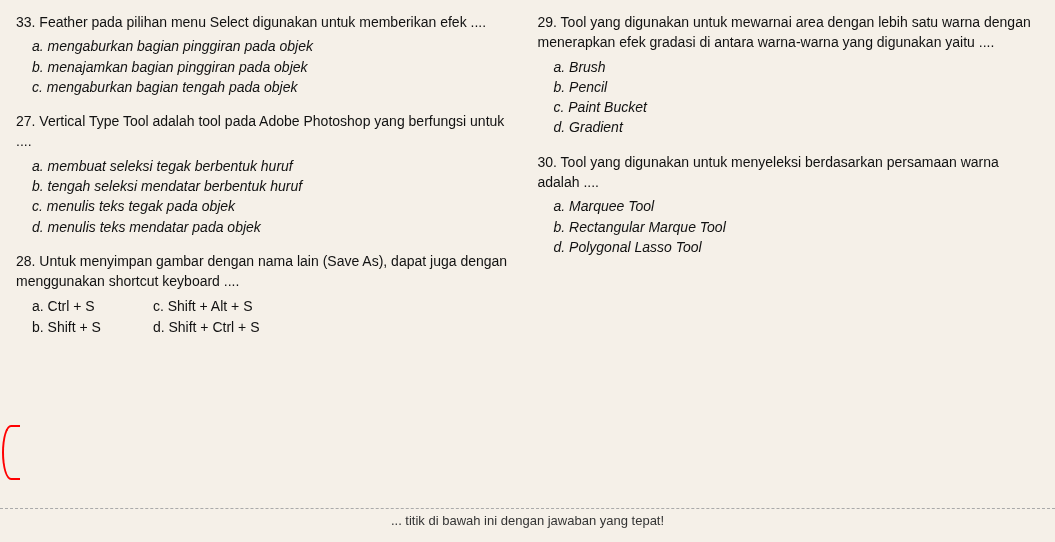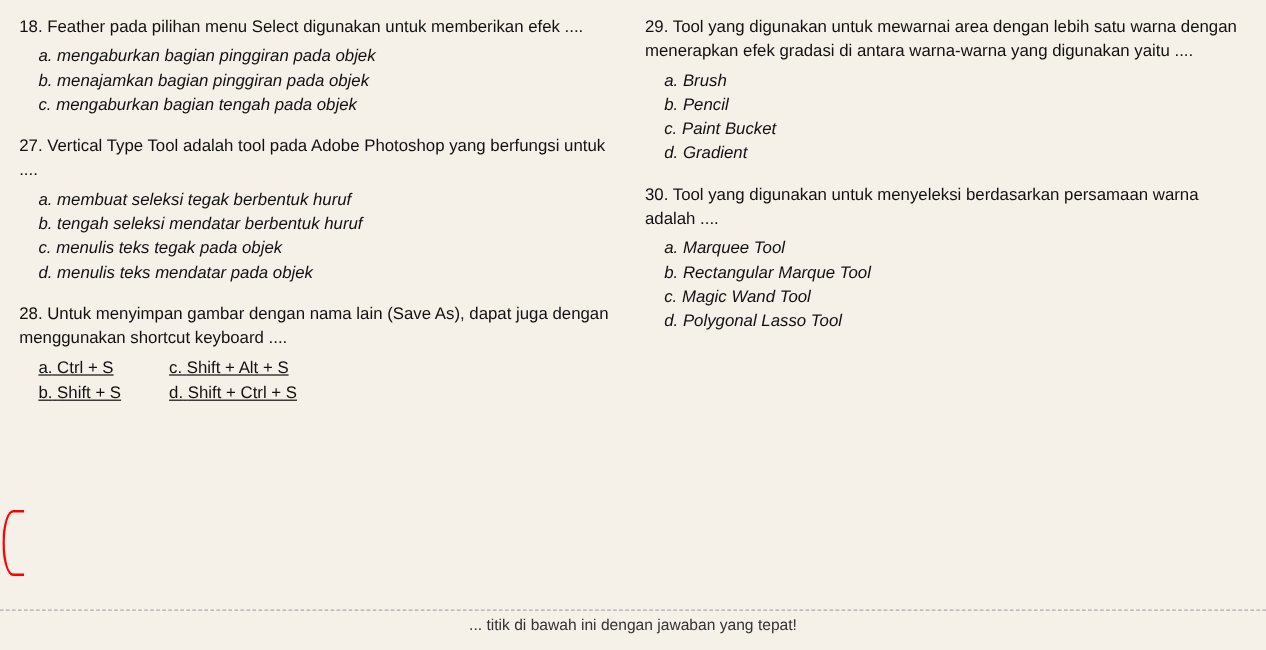--- a/index.html
+++ b/index.html
@@ -51,23 +51,22 @@
     }
 
     .options-list li {
       font-size: 14px;
       line-height: 1.45;
       font-style: italic;
     }
 
     .inline-options {
       display: flex;
-      gap: 40px;
+      gap: 52px;
       margin-bottom: 4px;
-      text-decoration: underline;
     }
 
     .inline-options-group {
       display: flex;
       flex-direction: column;
     }
 
     .inline-options-group span {
       font-size: 14px;
       line-height: 1.5;
@@ -87,21 +86,21 @@
   </style>
 </head>
 <body>
 
 <div class="content-wrapper">
 
   <div class="left-column">
 
     <div class="question-block">
       <p class="question-title">
-        <span>18.</span>
+        <span>33.</span>
         <span>Feather pada pilihan menu Select digunakan untuk memberikan efek ....</span>
       </p>
       <ul class="options-list">
         <li><span>a.</span>&nbsp;<span>mengaburkan bagian pinggiran pada objek</span></li>
         <li><span>b.</span>&nbsp;<span>menajamkan bagian pinggiran pada objek</span></li>
         <li><span>c.</span>&nbsp;<span>mengaburkan bagian tengah pada objek</span></li>
       </ul>
     </div>
 
     <div class="question-block">
@@ -152,21 +151,20 @@
     </div>
 
     <div class="question-block">
       <p class="question-title">
         <span>30.</span>
         <span>Tool yang digunakan untuk menyeleksi berdasarkan persamaan warna adalah ....</span>
       </p>
       <ul class="options-list">
         <li><span>a.</span>&nbsp;<span>Marquee Tool</span></li>
         <li><span>b.</span>&nbsp;<span>Rectangular Marque Tool</span></li>
-        <li><span>c.</span>&nbsp;<span>Magic Wand Tool</span></li>
         <li><span>d.</span>&nbsp;<span>Polygonal Lasso Tool</span></li>
       </ul>
     </div>
 
   </div>
 </div>
 
 <div style="position:absolute; bottom:62px; left:2px; width:18px; height:55px; border:2.5px solid red; border-radius:50% 0 0 50%; border-right:none;"></div>
 
 <div class="bottom-text">

